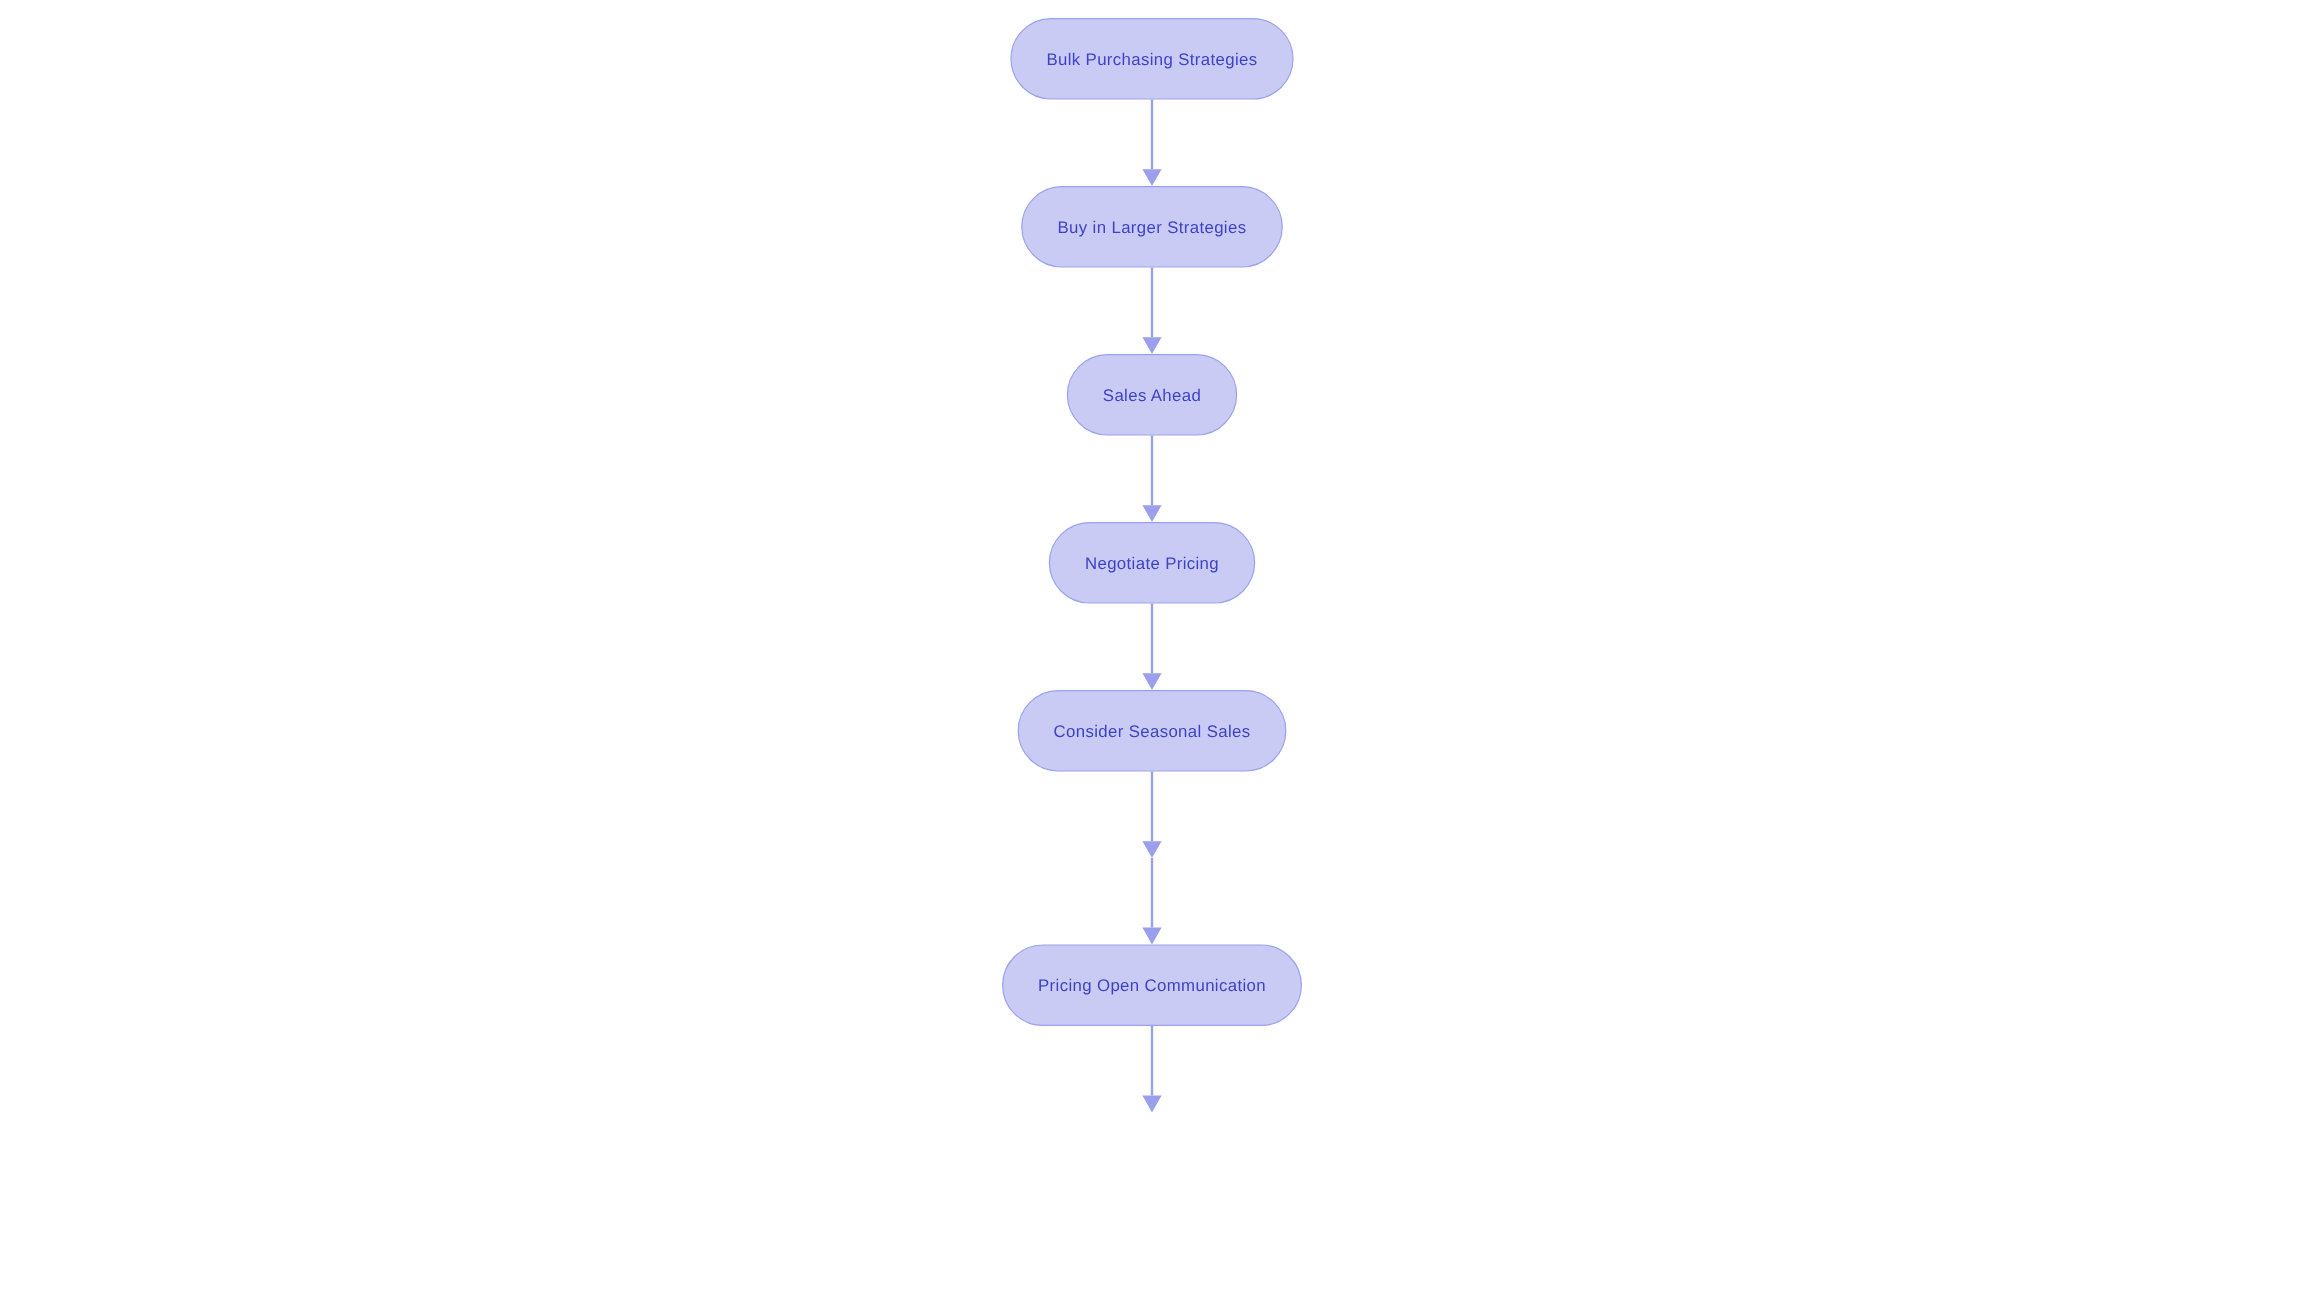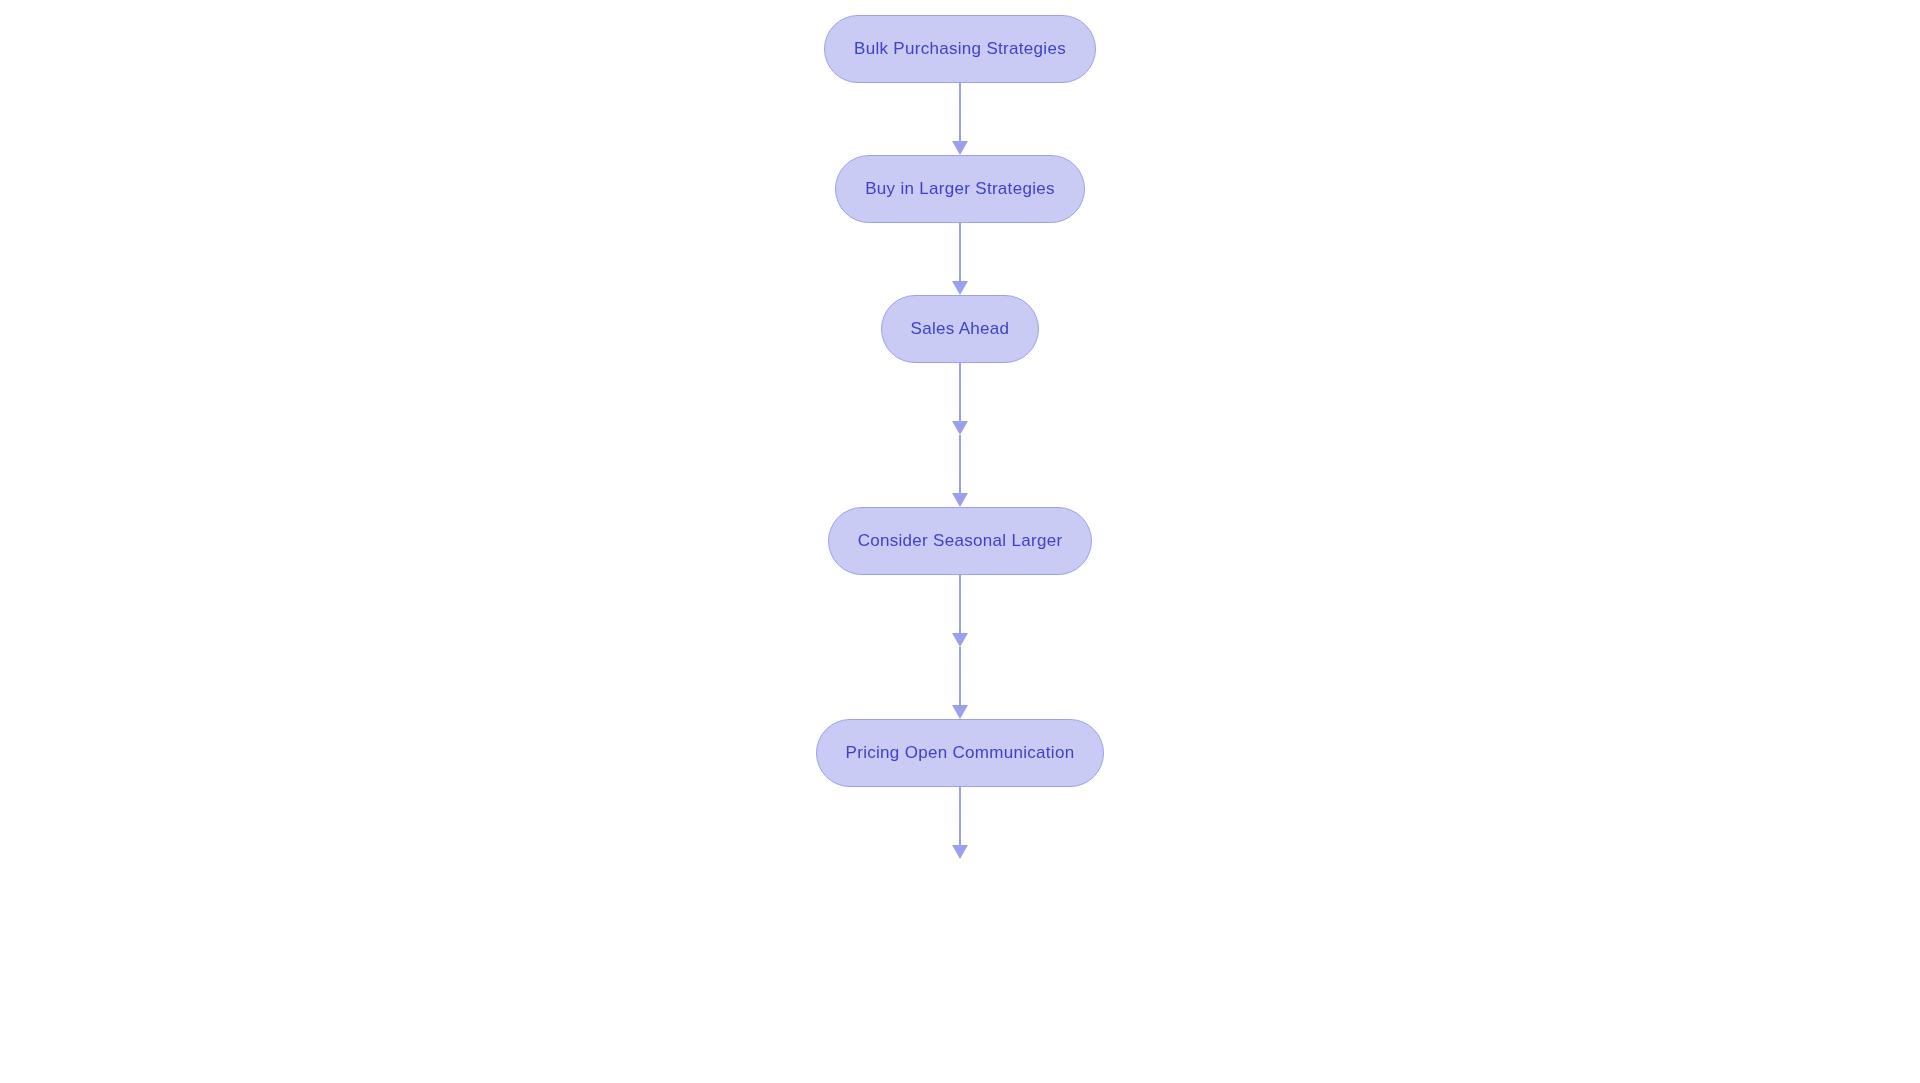--- a/index.html
+++ b/index.html
@@ -31,21 +31,21 @@
     padding: 0 29px;
     display: flex;
     align-items: center;
     justify-content: center;
     background: var(--node-fill);
     border: 1.5px solid var(--node-border);
     border-radius: 34px;
     width: fit-content;
   }
   .node-label {
-    font-size: 17px;
+    font-size: 14px;
     letter-spacing: 0.3px;
     color: var(--node-text);
     white-space: nowrap;
   }
   .arrow {
     height: 72px;
     min-height: 72px;
     display: flex;
     flex-direction: column;
     align-items: center;
@@ -87,28 +87,31 @@
 
   <div class="node">
     <span class="node-label">Sales Ahead</span>
   </div>
 
   <div class="arrow">
     <div class="arrow-line"></div>
     <div class="arrow-head"></div>
   </div>
 
+  <div class="node">
+    <span class="node-label">Negotiate Pricing</span>
+  </div>
 
   <div class="arrow">
     <div class="arrow-line"></div>
     <div class="arrow-head"></div>
   </div>
 
   <div class="node">
-    <span class="node-label">Consider Seasonal Larger</span>
+    <span class="node-label">Consider Seasonal Sales</span>
   </div>
 
   <div class="arrow">
     <div class="arrow-line"></div>
     <div class="arrow-head"></div>
   </div>
 
 
   <div class="arrow">
     <div class="arrow-line"></div>

